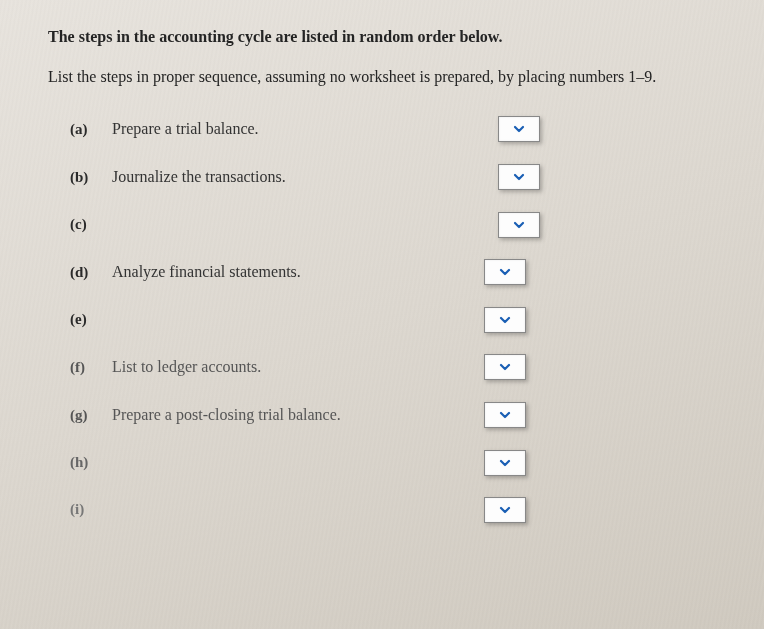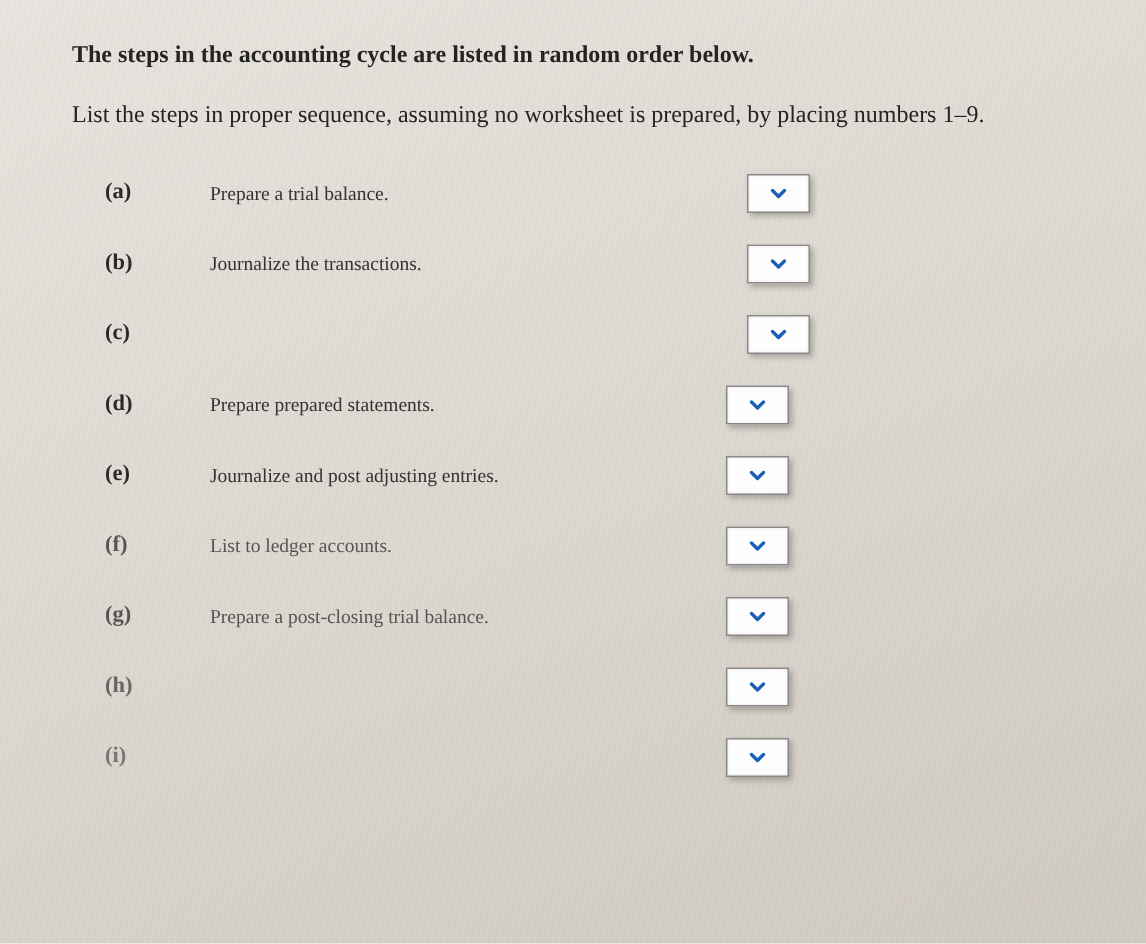--- a/index.html
+++ b/index.html
@@ -41,23 +41,22 @@
     }
     .row:last-child { margin-bottom: 0; }
     .letter {
       width: 42px;
       font-weight: bold;
       font-size: 15px;
       color: #2a2a2a;
     }
     .step {
       flex: 0 0 auto;
-      font-size: 13px;
+      font-size: 16px;
       color: #333;
-      margin-left: 28px;
     }
     .dropdown {
       position: absolute;
       width: 42px;
       height: 26px;
       background: #fdfdfd;
       border: 1px solid #888;
       box-shadow: 2px 2px 4px rgba(0,0,0,0.25), inset 0 0 2px rgba(0,0,0,0.1);
       display: flex;
       align-items: center;
@@ -112,31 +111,30 @@
     <div class="letter">(c)</div>
     <div class="dropdown" style="left:428px">
       <svg class="chev" viewBox="0 0 14 14">
           <path d="M3 5 L7 9 L11 5"></path>
         </svg>
     </div>
   </div>
 
   <div class="row">
     <div class="letter">(d)</div>
-    <div class="step">Prepare prepared statements.</div>
+    <div class="step">Analyze financial statements.</div>
     <div class="dropdown" style="left:414px">
       <svg class="chev" viewBox="0 0 14 14">
           <path d="M3 5 L7 9 L11 5"></path>
         </svg>
     </div>
   </div>
 
   <div class="row">
     <div class="letter">(e)</div>
-    <div class="step">Journalize and post adjusting entries.</div>
     <div class="dropdown" style="left:414px">
       <svg class="chev" viewBox="0 0 14 14">
           <path d="M3 5 L7 9 L11 5"></path>
         </svg>
     </div>
   </div>
 
   <div class="row fade">
     <div class="letter">(f)</div>
     <div class="step">List to ledger accounts.</div>

